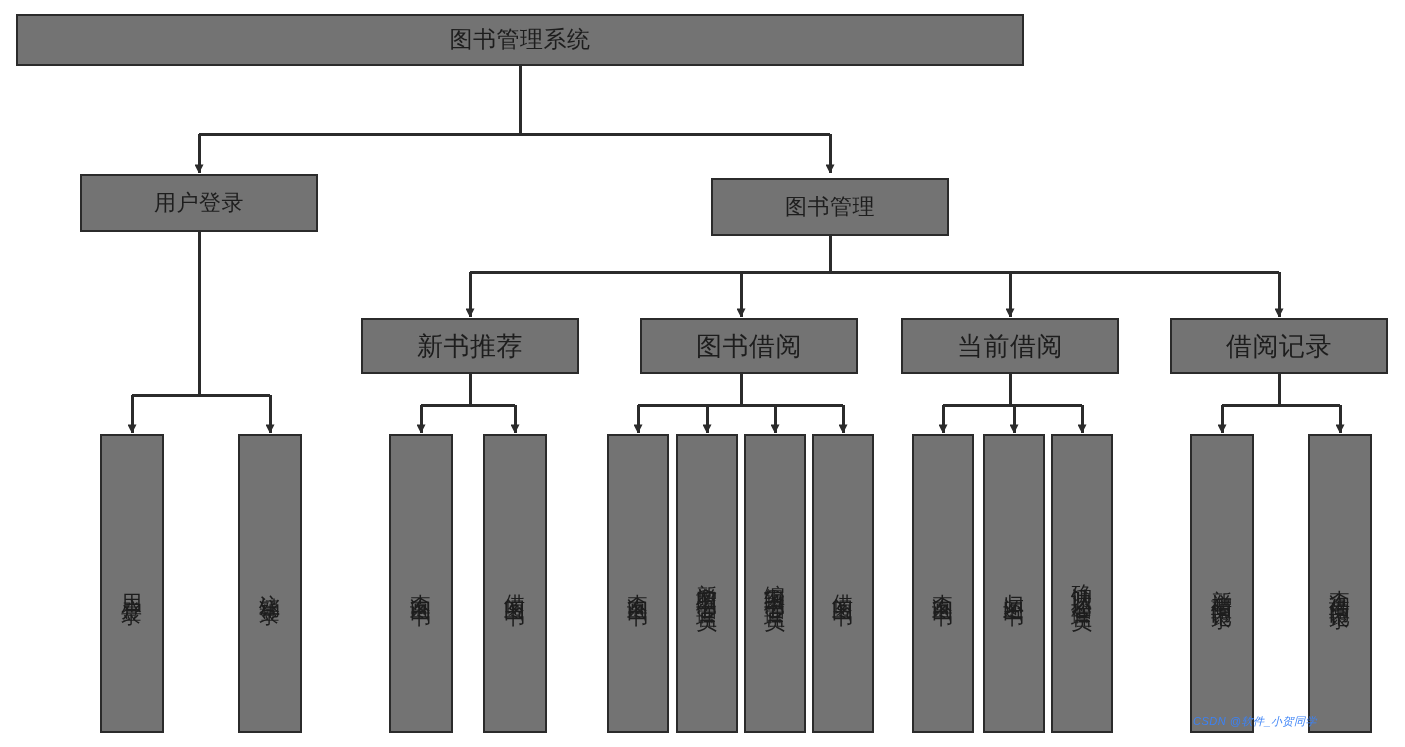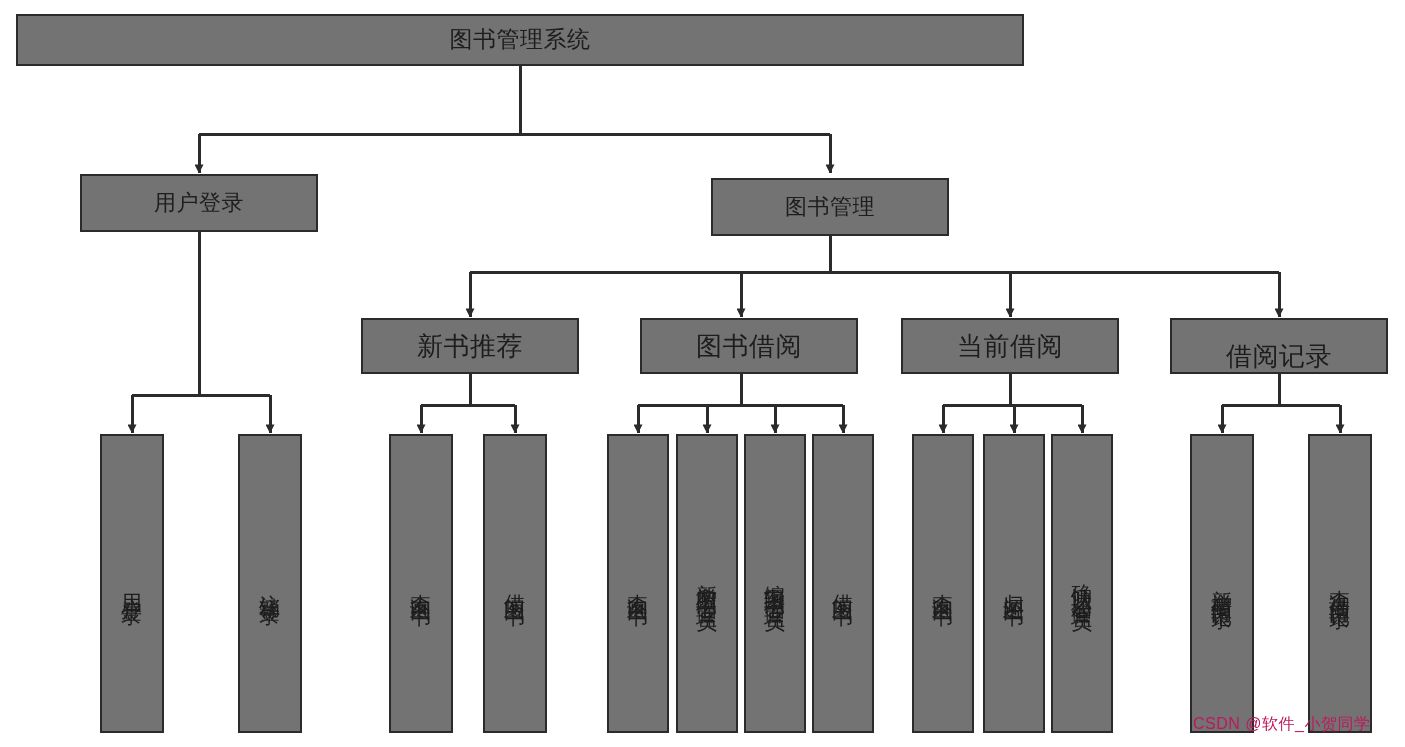--- a/index.html
+++ b/index.html
@@ -53,25 +53,26 @@
     text-orientation: upright;
     letter-spacing: 4px;
     line-height: 1;
   }
   .leaf {
     align-items: center;
     padding-top: 2px;
   }
   .watermark {
     position: absolute;
-    color: #be185d;
-    font-size: 16px;
+    color: #3b82f6;
+    font-size: 11px;
     letter-spacing: 0.5px;
     white-space: pre;
     pointer-events: none;
+    font-style: italic;
   }
 </style>
 </head>
 <body>
 
 <div id="diagram-root">
   <svg class="diagram-canvas" viewBox="0 0 1405 747">
     <defs>
       <marker id="arrowhead" markerWidth="9" markerHeight="9" refX="8.6" refY="4.5" orient="auto" markerUnits="userSpaceOnUse">
         <path d="M0,0 L9,4.5 L0,9 z" fill="#2b2b2b"></path>
@@ -125,21 +126,21 @@
       </div>
       <div class="node-box level-3" style="left: 361px; top: 318px; width: 218px; height: 56px;">
         <span class="node-label">新书推荐</span>
       </div>
       <div class="node-box level-3" style="left: 632px; top: 318px; width: 218px; height: 56px; margin-left: 8px;">
         <span class="node-label">图书借阅</span>
       </div>
       <div class="node-box level-3" style="left: 901px; top: 318px; width: 218px; height: 56px;">
         <span class="node-label">当前借阅</span>
       </div>
-      <div class="node-box level-3" style="left: 1170px; top: 318px; width: 218px; height: 56px; align-items: flex-end;">
+      <div class="node-box level-3" style="left: 1170px; top: 318px; width: 218px; height: 56px;">
         <span class="node-label">借阅记录</span>
       </div>
       <div class="node-box level-4 leaf" style="left: 100px; top: 434px; width: 64px; height: 299px;">
         <span class="node-label">用户登录</span>
       </div>
       <div class="node-box level-4 leaf" style="left: 238px; top: 434px; width: 64px; height: 299px;">
         <span class="node-label">注销登录</span>
       </div>
       <div class="node-box level-4 leaf" style="left: 389px; top: 434px; width: 64px; height: 299px;">
         <span class="node-label">查询图书</span>

